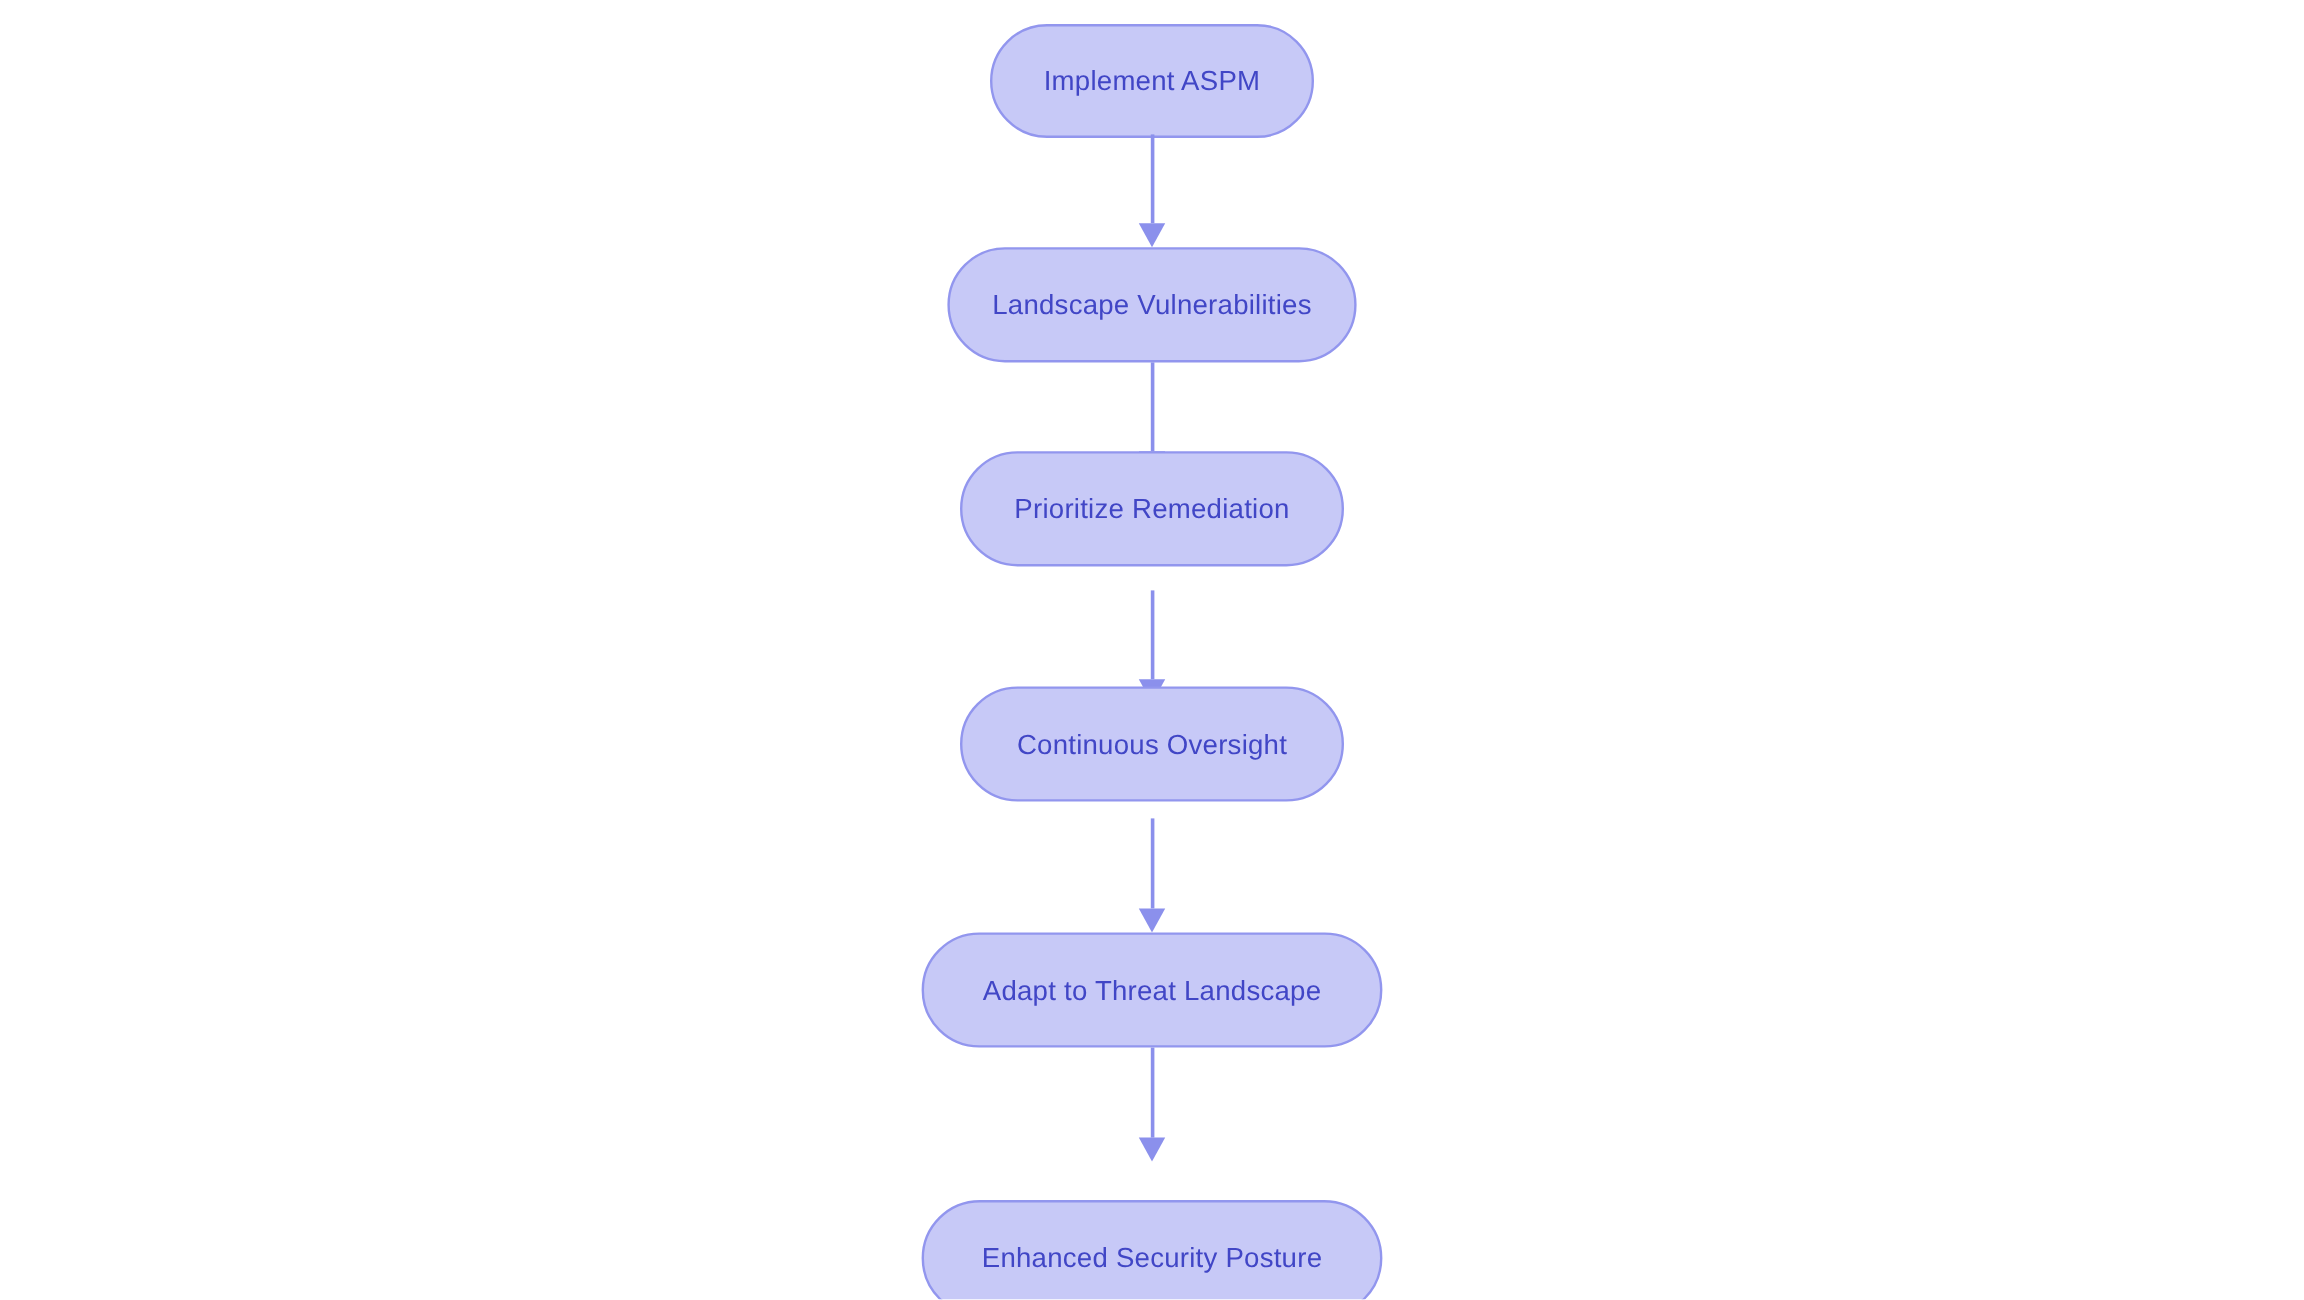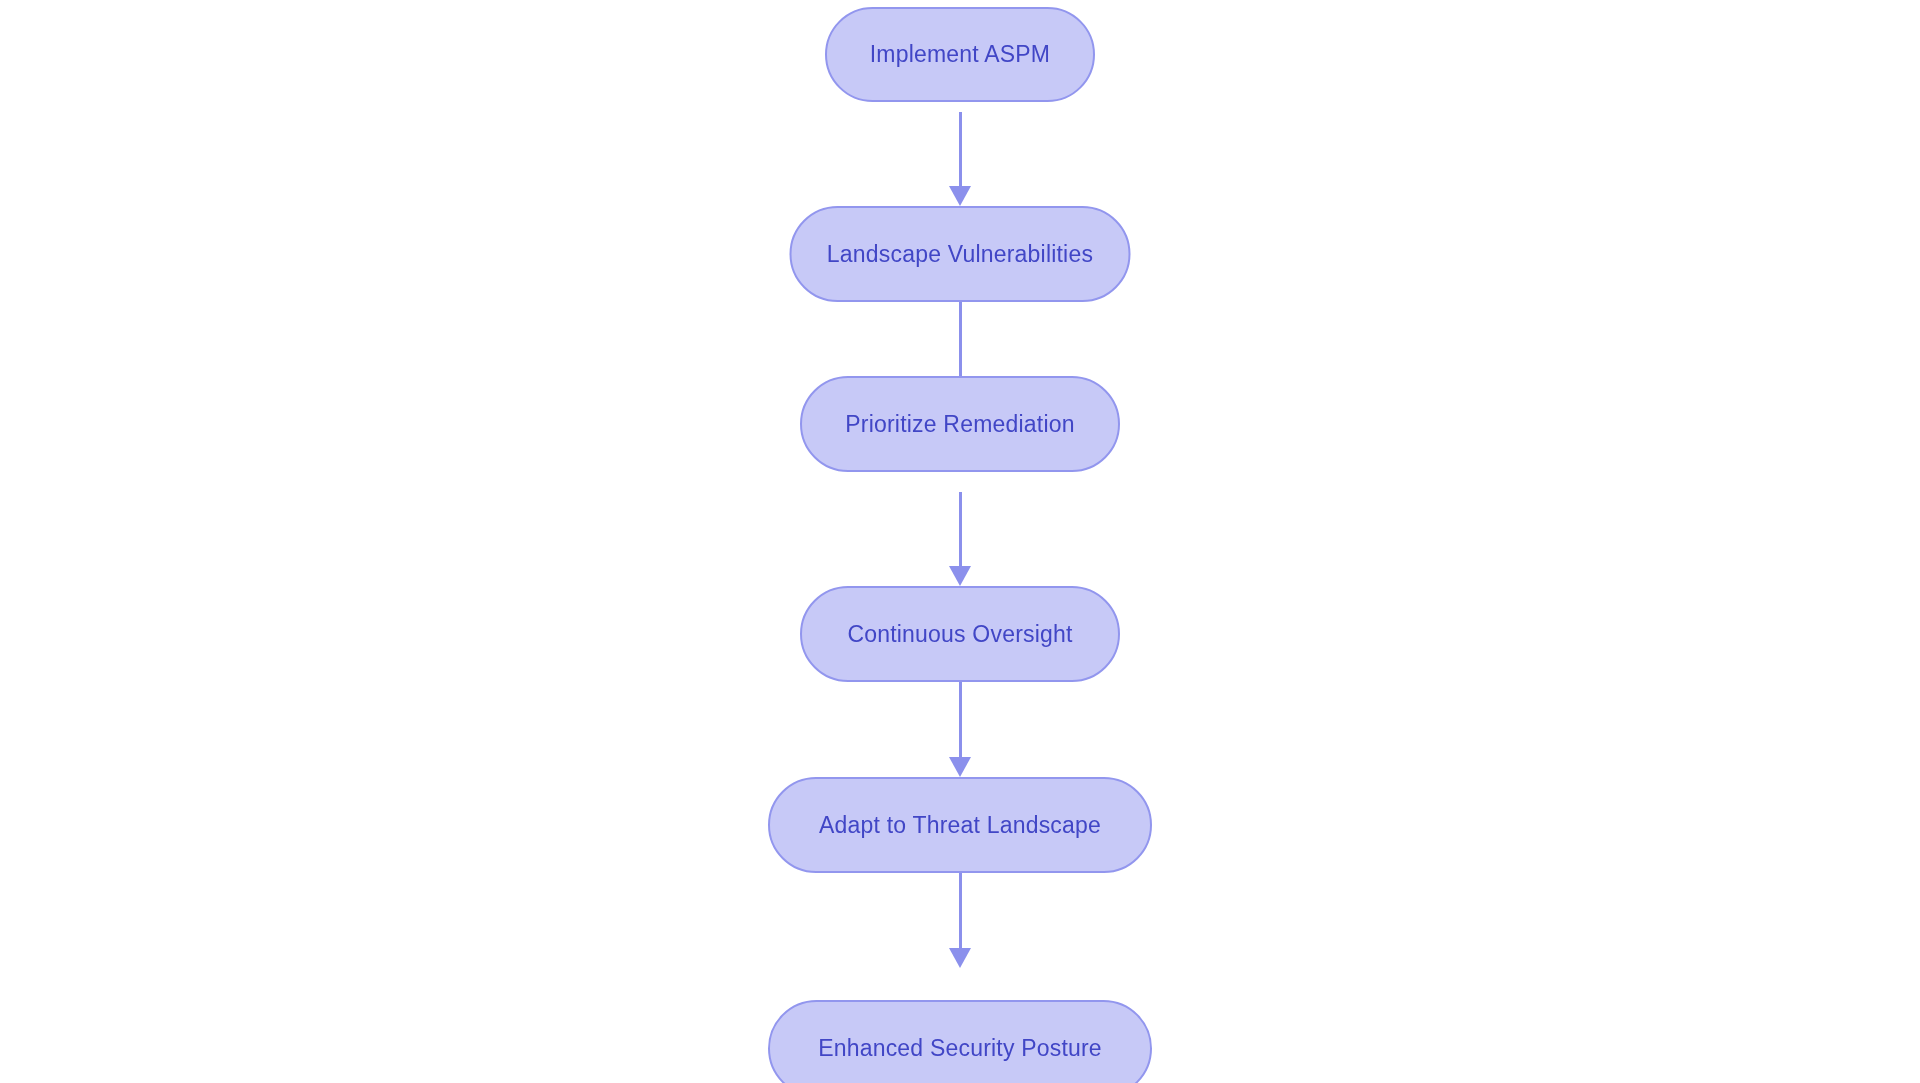--- a/index.html
+++ b/index.html
@@ -35,24 +35,24 @@
     align-items:center;
     justify-content:center;
   }
   .node-label{
     color:var(--text);
     font-size:23px;
     font-weight:500;
     letter-spacing:0.2px;
     white-space:nowrap;
   }
-  .n0{top:7px;width:270px;height:95px;}
+  .n0{top:20px;width:270px;height:95px;}
   .n1{top:206px;width:341px;}
   .n2{top:376px;width:320px;}
-  .n3{top:586px;width:320px;justify-content:center;}
+  .n3{top:572px;width:320px;justify-content:center;}
   .n4{top:777px;width:384px;}
   .n5{top:968px;width:384px;height:97px;margin-top:32px;}
   .arrow{
     position:absolute;
     left:50%;
     transform:translateX(-50%);
     width:24px;
     display:flex;
     flex-direction:column;
     align-items:center;

